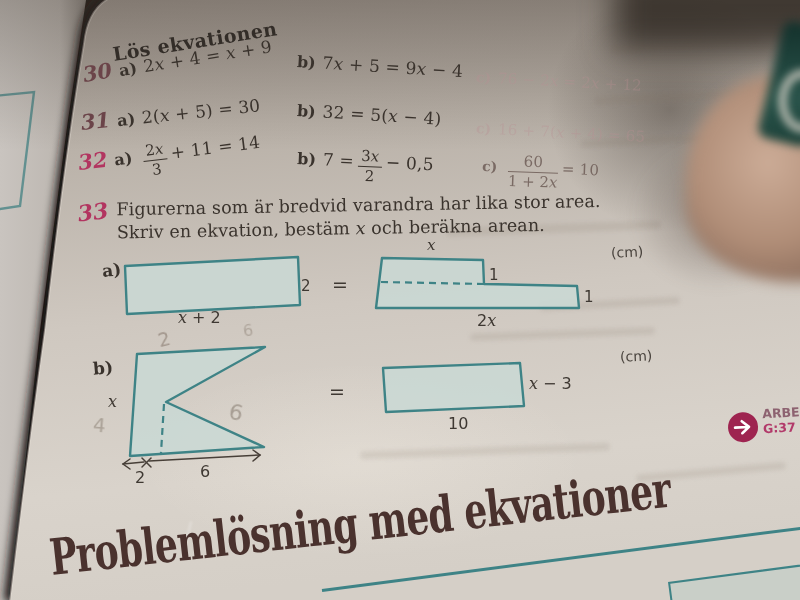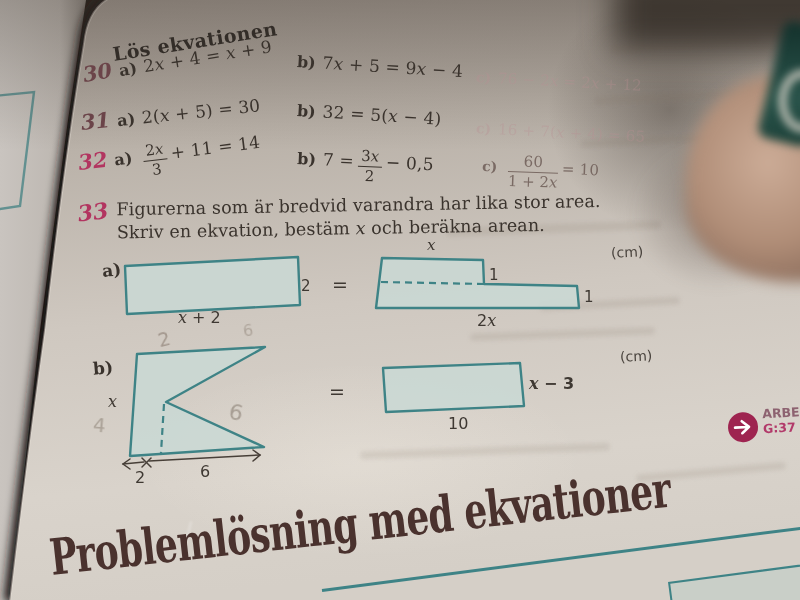--- a/index.html
+++ b/index.html
@@ -189,21 +189,21 @@
       <line class="mline" x1="27" y1="128" x2="36" y2="137"></line>
       <line class="mline" x1="27" y1="137" x2="36" y2="128"></line>
     </g>
   </svg>
   <span class="abs c dim" style="left:135px;top:468px;font-size:16px;">2</span>
   <span class="abs c dim" style="left:200px;top:462px;font-size:16px;">6</span>
   <span class="abs c eqsign" style="left:329px;top:380px;">=</span>
   <svg class="abs c" style="left:375px;top:356px;" width="158" height="62" viewBox="0 0 158 62">
     <polygon class="shape" points="8,12 145,7 149,50 11,56"></polygon>
   </svg>
-  <span class="abs c dim" style="left:529px;top:374px;font-size:16px;font-weight:bold;"><i>x</i> − 3</span>
+  <span class="abs c dim" style="left:529px;top:374px;font-size:16px;"><i>x</i> − 3</span>
   <span class="abs c dim" style="left:448px;top:414px;font-size:16px;text-align:right;">10</span>
   <span class="abs c unit" style="left:620px;top:348px;transform:rotate(-3deg);">(cm)</span>
 
   <span class="abs pencil" style="left:158px;top:328px;font-size:19px;color:rgba(125,112,100,.55);transform:rotate(-14deg);">2</span>
   <span class="abs pencil" style="left:243px;top:321px;font-size:16px;color:rgba(125,112,100,.4);transform:rotate(-8deg);">6</span>
   <span class="abs pencil" style="left:229px;top:400px;font-size:22px;color:rgba(120,108,96,.5);transform:rotate(12deg);">6</span>
   <span class="abs pencil" style="left:93px;top:413px;font-size:20px;color:rgba(120,108,96,.45);transform:rotate(5deg);">4</span>
 
   <div class="abs c" style="left:727px;top:408px;transform:rotate(-3deg);">
     <div id="badge-circle" class="abs" style="left:0;top:5px;">

